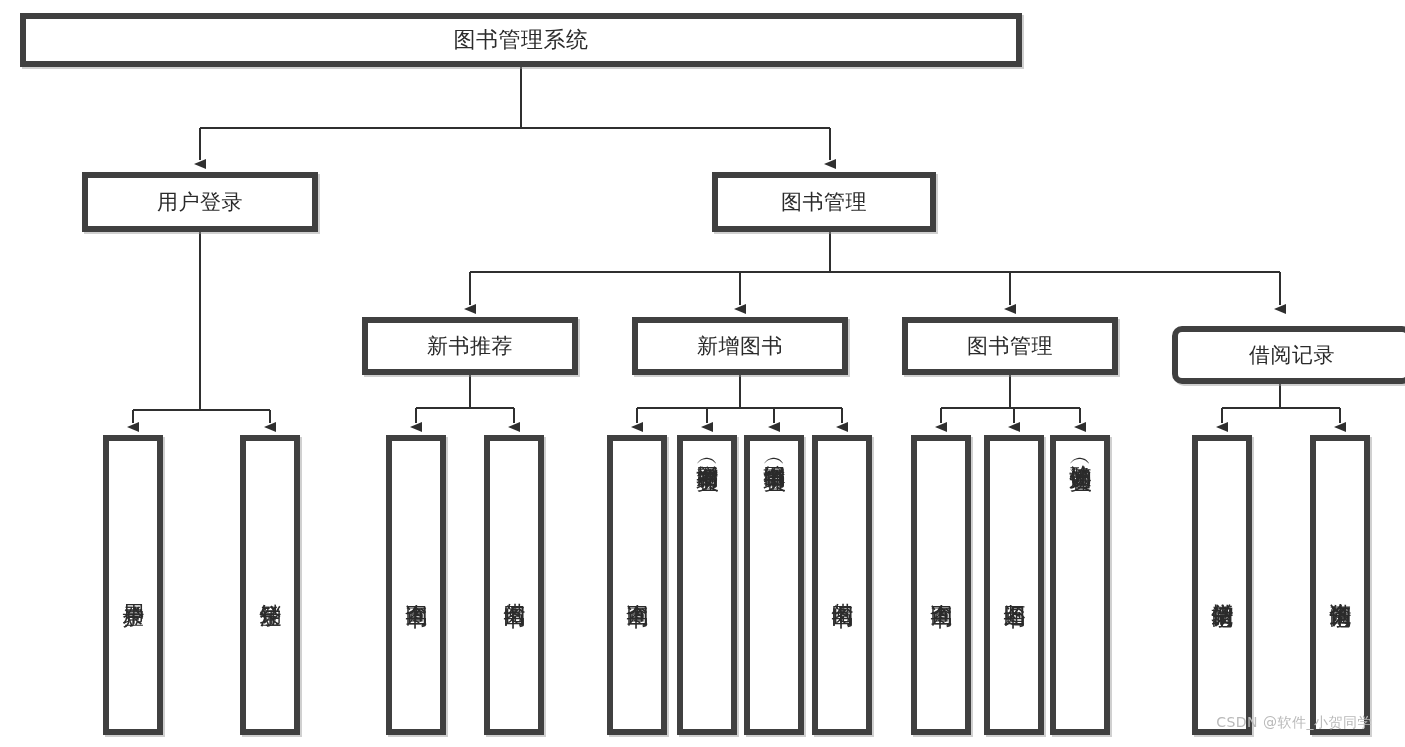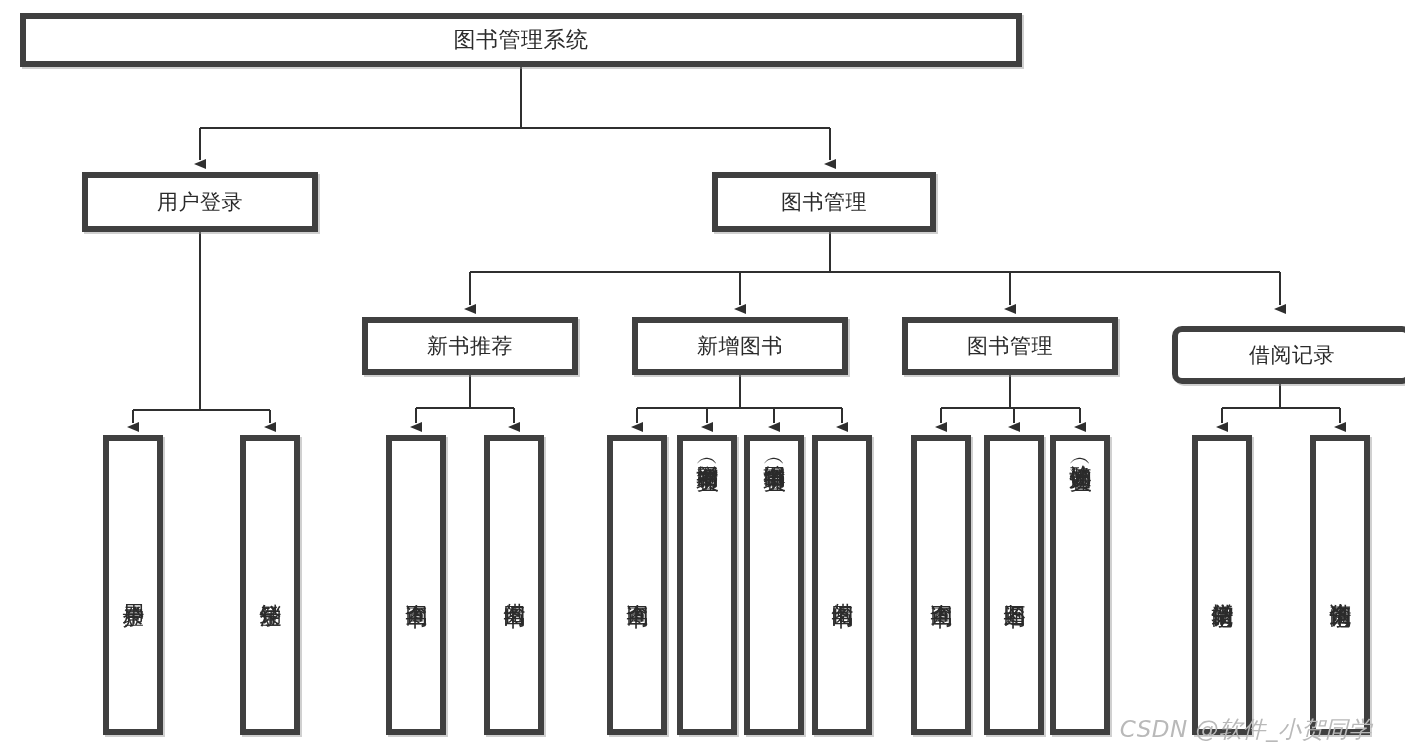--- a/index.html
+++ b/index.html
@@ -62,25 +62,24 @@
     white-space: normal;
     max-height: 280px;
   }
   .node.vert.center .label {
     margin-top: auto;
     margin-bottom: auto;
   }
   .watermark {
     position: absolute;
     color: #b9b9b9;
-    font-size: 23px;
+    font-size: 14px;
     letter-spacing: 0.5px;
     white-space: nowrap;
     user-select: none;
-    font-style: italic;
   }
 </style>
 </head>
 <body>
 
 <div id="canvas">
 
   <svg id="edges" viewBox="0 0 1405 747">
     <defs>
       <marker id="arrow" markerWidth="10" markerHeight="12" refX="1" refY="6" orient="auto" markerUnits="userSpaceOnUse">

